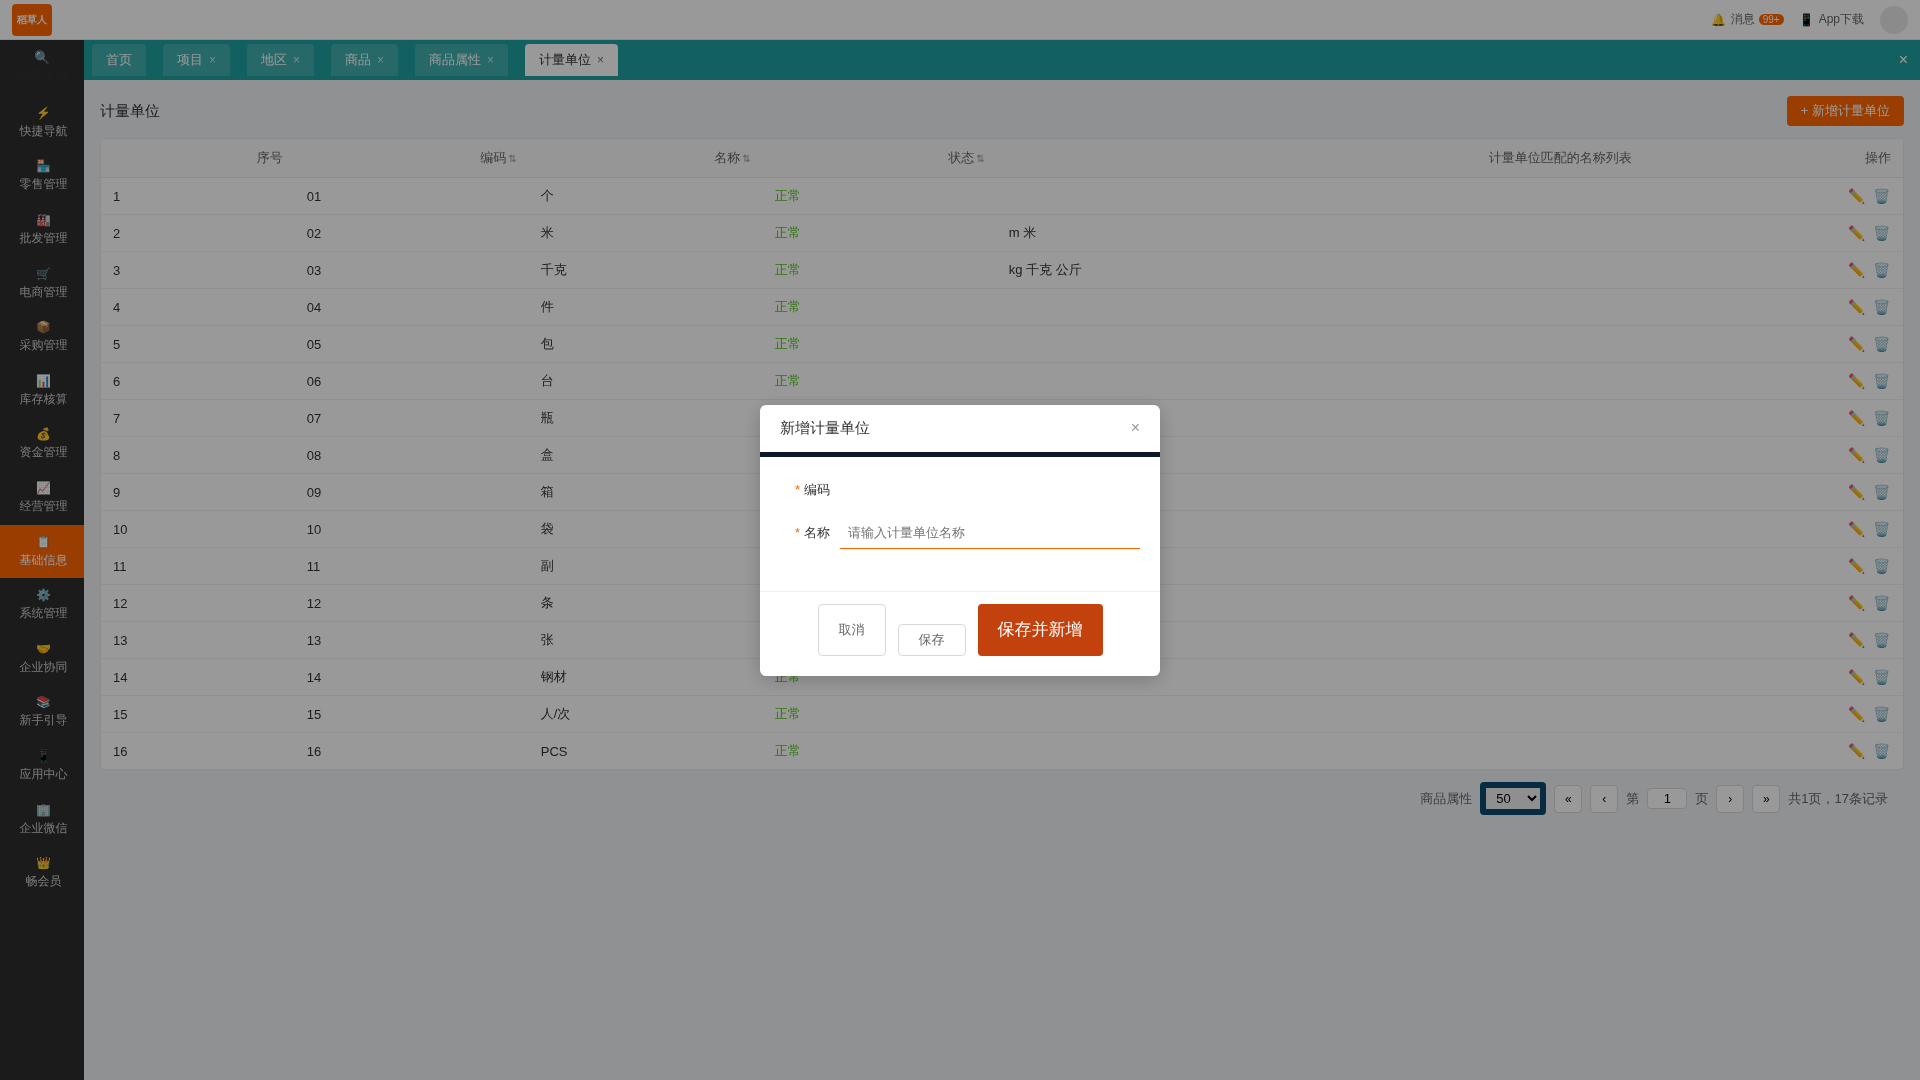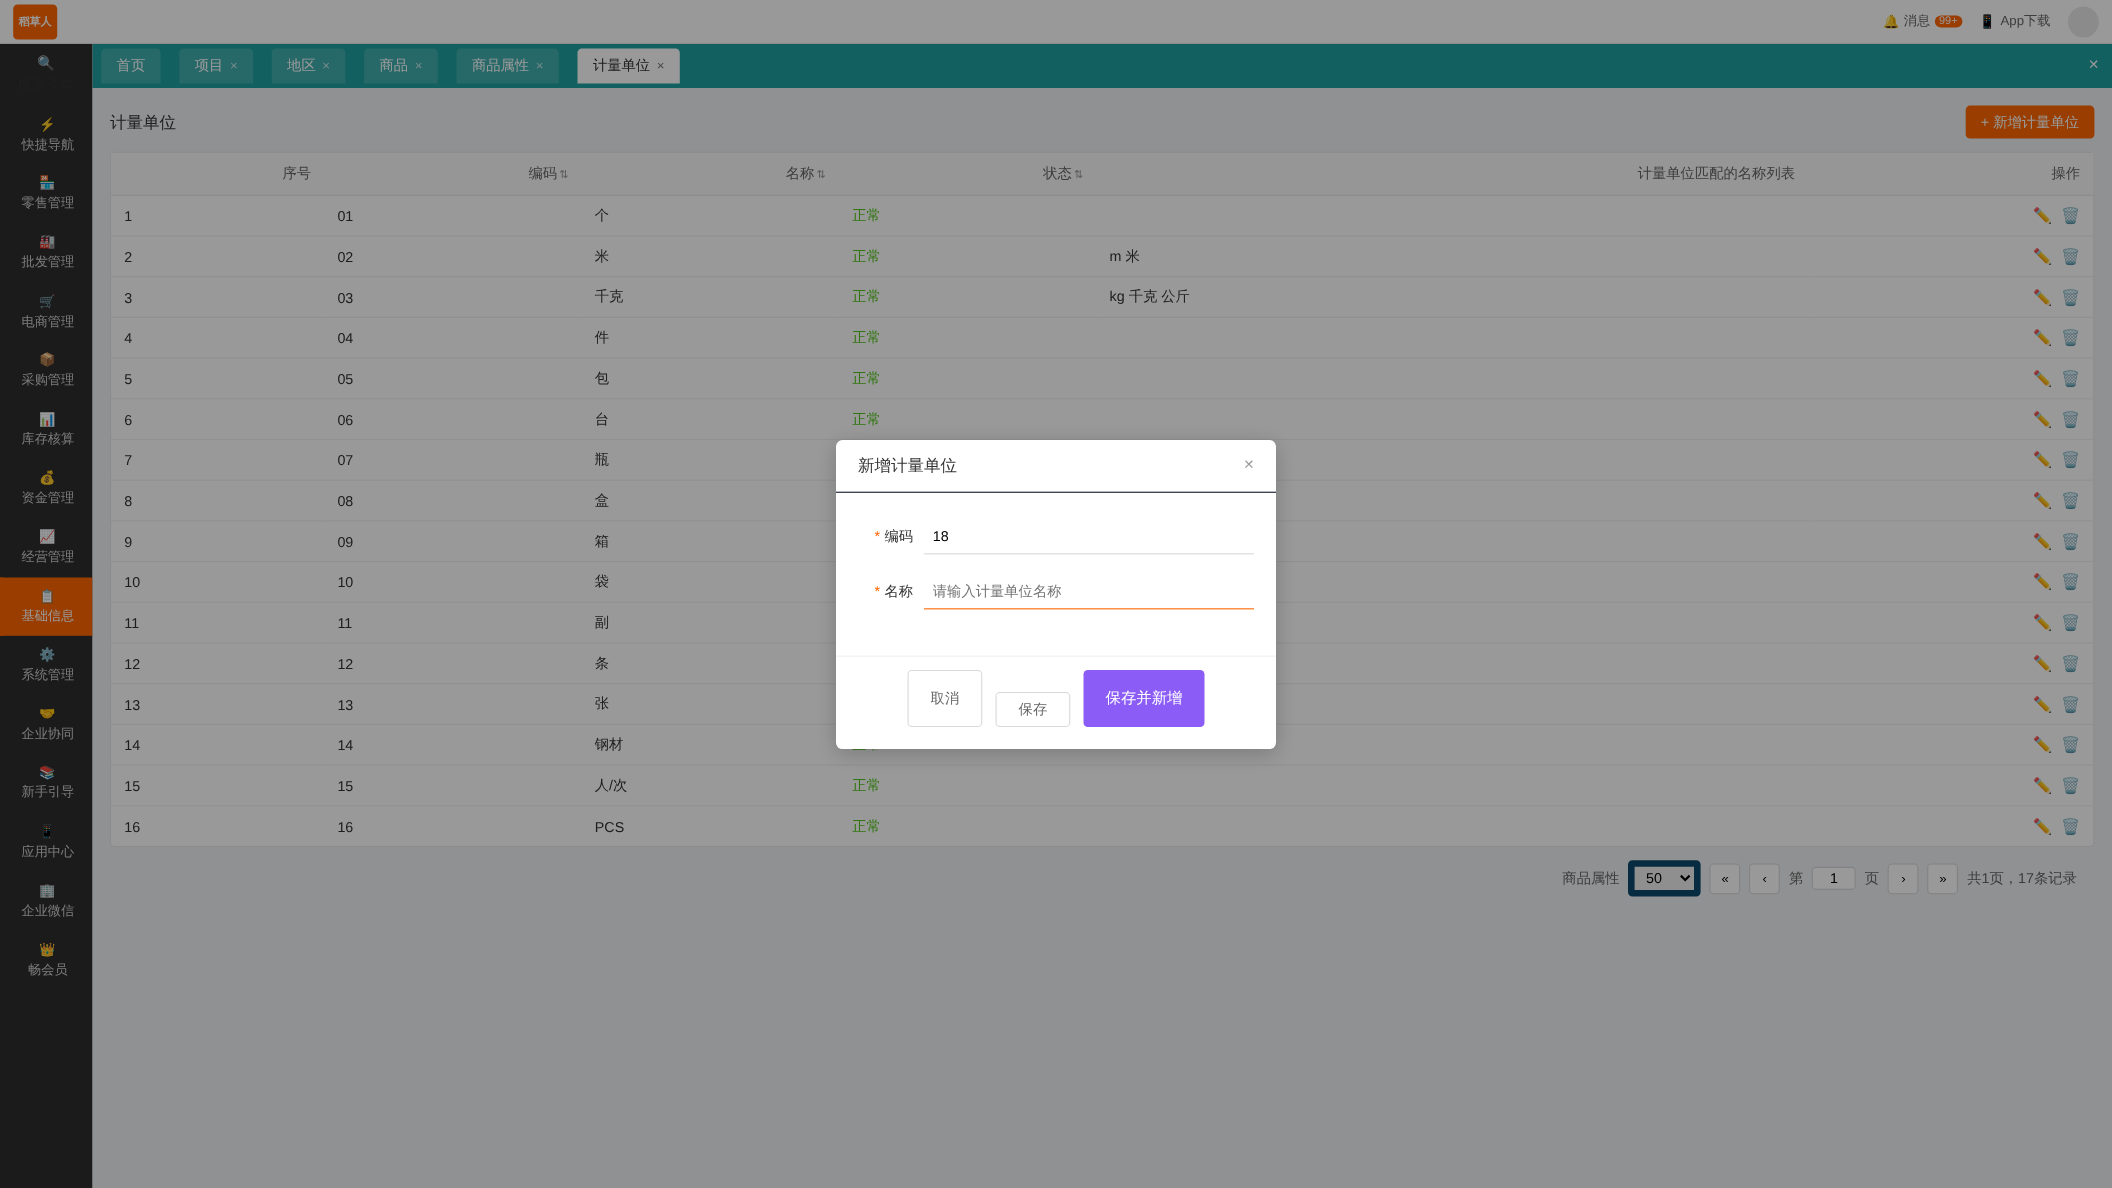--- a/index.html
+++ b/index.html
@@ -55,33 +55,33 @@
 
     
     .pagination { display: flex; align-items: center; justify-content: flex-end; padding: 12px 16px; gap: 8px; font-size: 13px; color: #666; }
     .page-size-select { border: 6px solid #0c4a6e; border-radius: 4px; padding: 2px 6px; font-size: 13px; }
     .page-btn { width: 28px; height: 28px; border: 1px solid #d9d9d9; background: #fff; cursor: pointer; border-radius: 4px; display: flex; align-items: center; justify-content: center; font-size: 12px; }
     .page-input { width: 40px; border: 1px solid #d9d9d9; border-radius: 4px; padding: 2px 6px; text-align: center; font-size: 13px; }
 
     
     .modal-overlay { position: fixed; top: 0; left: 0; width: 100%; height: 100%; background: rgba(0,0,0,0.4); display: flex; align-items: center; justify-content: center; z-index: 1000; }
     .modal { background: #fff; border-radius: 6px; width: 400px; box-shadow: 0 4px 20px rgba(0,0,0,0.2); }
-    .modal-header { padding: 14px 20px; border-bottom: 1px solid #0f172a; display: flex; justify-content: space-between; align-items: center; text-align: center; }
+    .modal-header { padding: 14px 20px; border-bottom: 5px solid #0f172a; display: flex; justify-content: space-between; align-items: center; text-align: center; }
     .modal-title { font-size: 15px; font-weight: 500; color: #333; }
     .modal-close { cursor: pointer; color: #999; font-size: 16px; }
     .modal-body { padding: 24px 20px; }
     .form-item { display: flex; align-items: center; margin-bottom: 18px; }
     .form-label { width: 60px; text-align: right; padding-right: 10px; color: #333; font-size: 13px; }
     .form-label.required::before { content: '*'; color: #f60; margin-right: 4px; }
     .form-input { flex: 1; height: 32px; border: none; border-bottom: 1px solid #d9d9d9; padding: 4px 8px; font-size: 13px; outline: none; }
     .form-input.active-field { border-bottom-color: #f60; }
     .modal-footer { padding: 12px 20px 20px; display: flex; justify-content: center; gap: 12px; border-top: 1px solid #f0f0f0; }
     .btn-cancel { padding: 6px 20px; border: 1px solid #d9d9d9; background: #fff; border-radius: 4px; cursor: pointer; font-size: 13px; color: #666; }
     .btn-save { padding: 6px 20px; border: none; background: #fff; border: 1px solid #d9d9d9; border-radius: 4px; cursor: pointer; font-size: 13px; color: #666; margin-top: 20px; }
-    .btn-save-new { padding: 6px 20px; border: none; background: #8b5cf6; border-radius: 4px; cursor: pointer; font-size: 14px; color: #fff; text-align: center; }
+    .btn-save-new { padding: 6px 20px; border: none; background: #c2410c; border-radius: 4px; cursor: pointer; font-size: 17px; color: #fff; text-align: center; }
 
     .sort-icon { font-size: 10px; color: #999; margin-left: 2px; }
   </style>
 </head>
 <body>
 
 <div class="top-bar">
   <div class="logo-area">
     <div class="logo-icon">稻草人</div>
   </div>
@@ -452,21 +452,20 @@
 
 <div class="modal-overlay">
   <div class="modal">
     <div class="modal-header">
       <span class="modal-title">新增计量单位</span>
       <span class="modal-close">×</span>
     </div>
     <div class="modal-body">
       <div class="form-item">
         <label class="form-label required">编码</label>
-        <input class="form-input" type="text" value="18" style="">
       </div>
       <div class="form-item">
         <label class="form-label required">名称</label>
         <input class="form-input active-field" type="text" placeholder="请输入计量单位名称" style="">
       </div>
     </div>
     <div class="modal-footer">
       <button class="btn-cancel">取消</button>
       <button class="btn-save">保存</button>
       <button class="btn-save-new">保存并新增</button>

